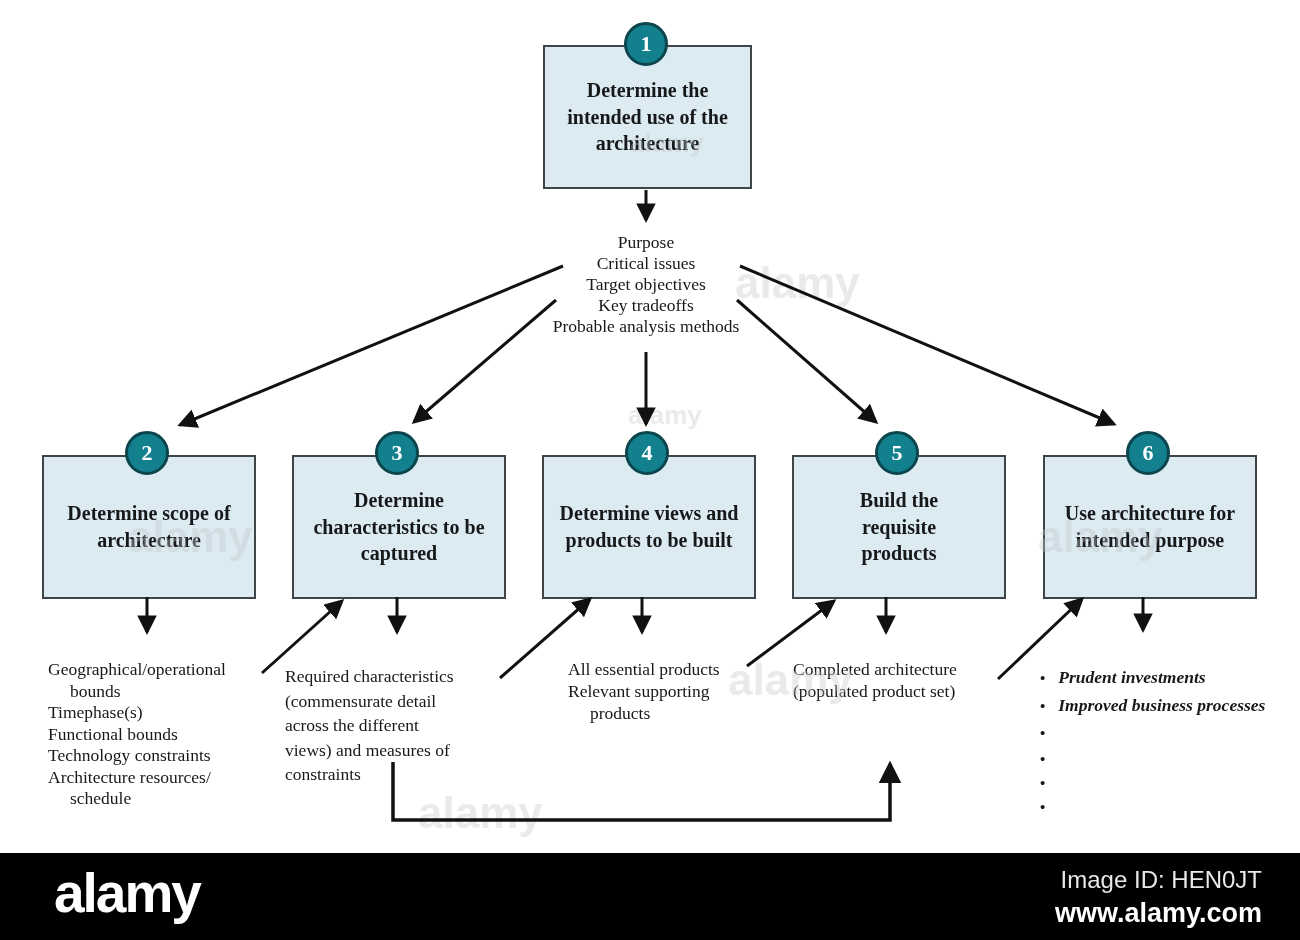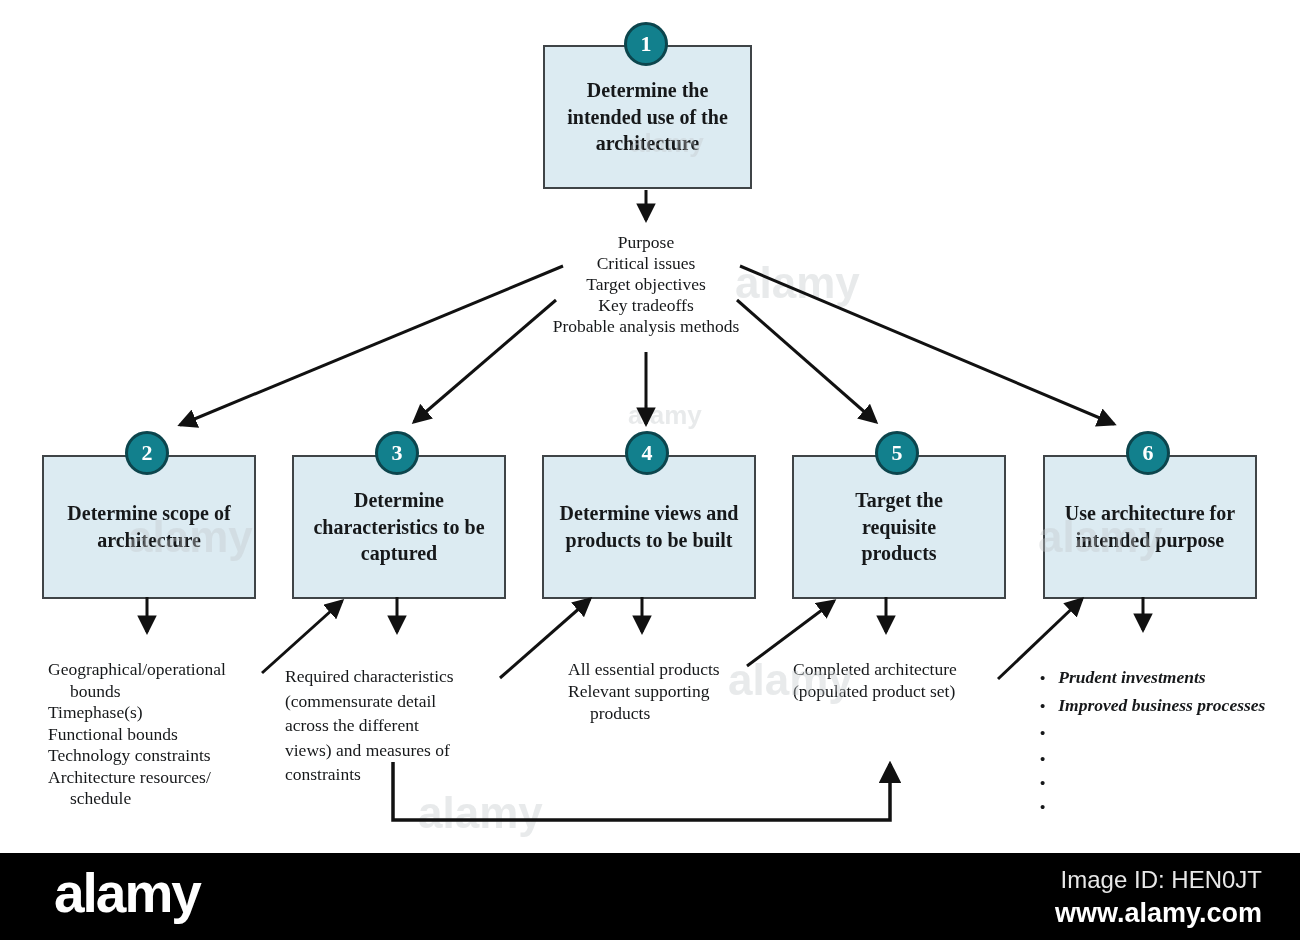--- a/index.html
+++ b/index.html
@@ -132,21 +132,21 @@
   <div class="title">Determine characteristics to be captured</div>
 </div>
 <div class="badge g3">3</div>
 
 <div class="box b4">
   <div class="title">Determine views and products to be built</div>
 </div>
 <div class="badge g4">4</div>
 
 <div class="box b5">
-  <div class="title">Target the requisite products</div>
+  <div class="title">Build the requisite products</div>
 </div>
 <div class="badge g5">5</div>
 
 <div class="box b6">
   <div class="title">Use architecture for intended purpose</div>
 </div>
 <div class="badge g6">6</div>
 
 <div class="outlist t2">
   <div>Geographical/operational</div>

